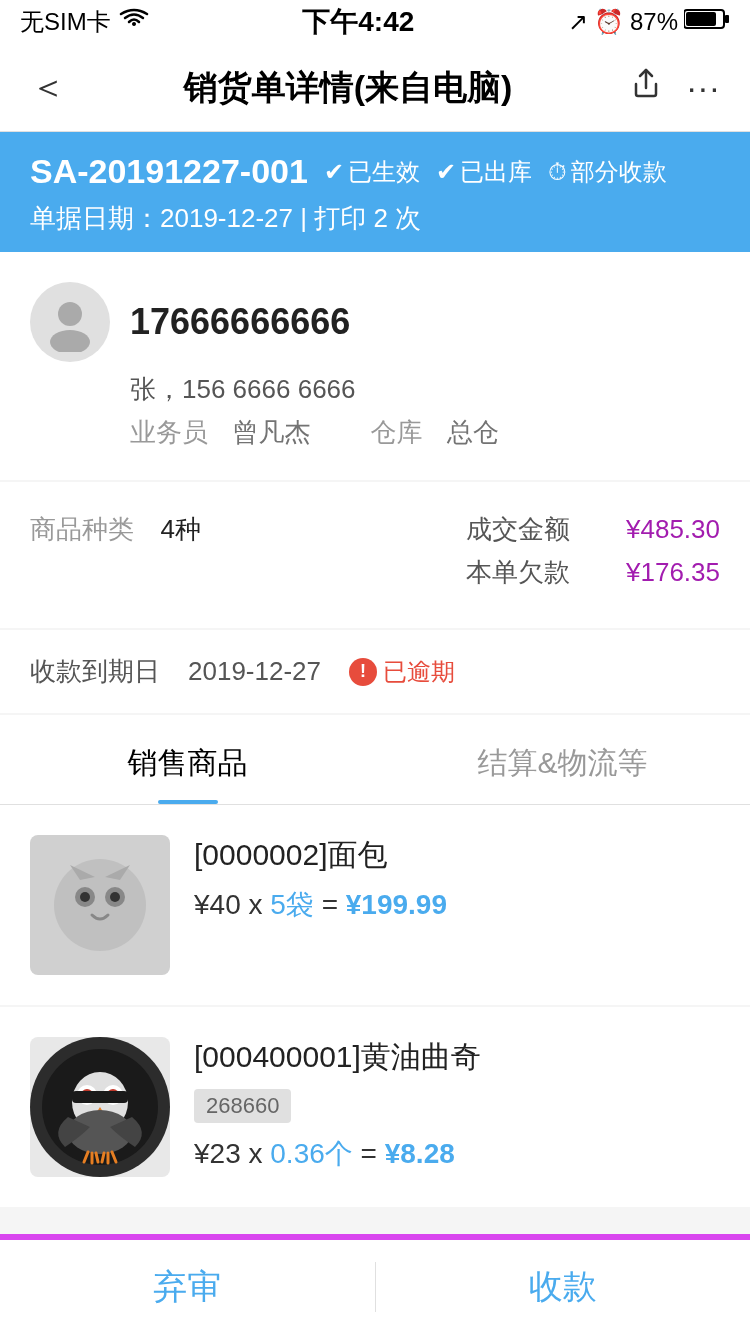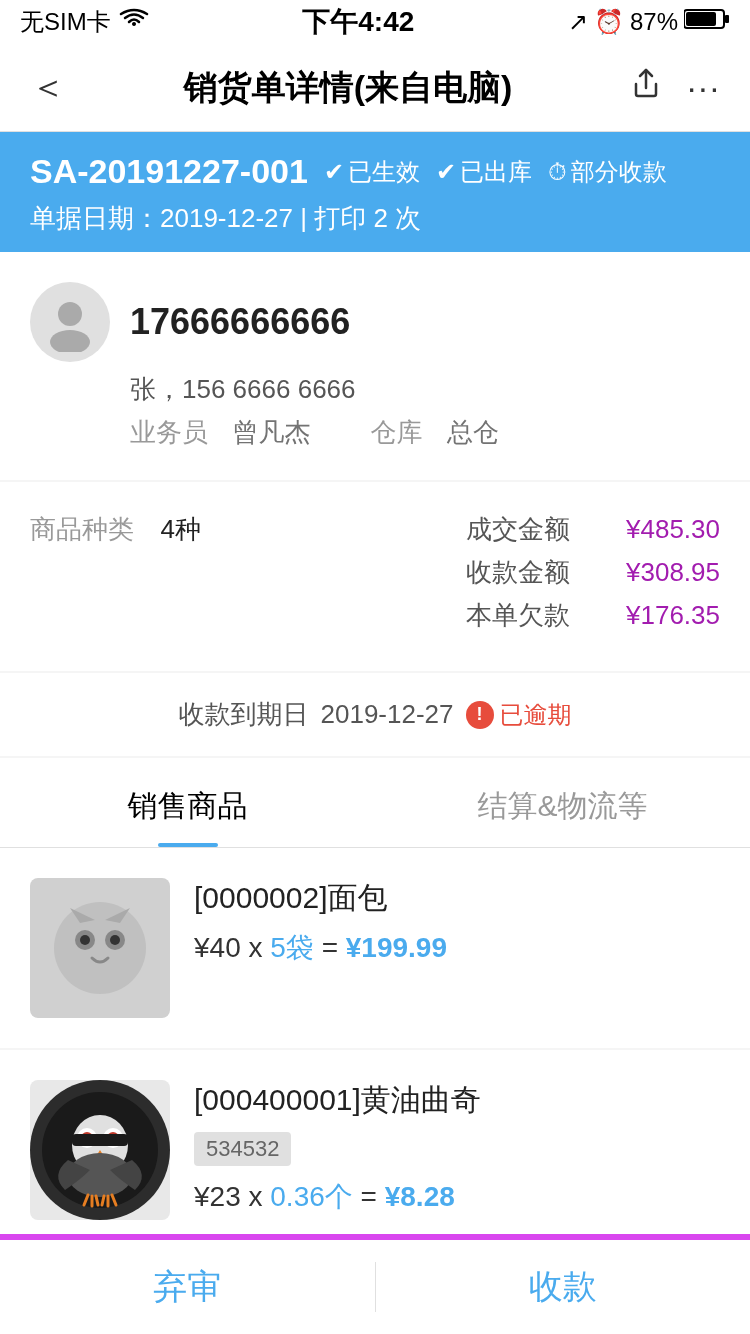--- a/index.html
+++ b/index.html
@@ -132,22 +132,21 @@
 
     
     .due-section {
       background: #fff;
       padding: 24px 30px;
       margin-bottom: 2px;
       font-size: 26px;
       color: #555;
       display: flex;
       align-items: center;
-      gap: 12px;
-      justify-content: center;
+      gap: 28px;
     }
     .overdue-badge {
       background: transparent;
       color: #e74c3c;
       font-size: 24px;
       display: flex;
       align-items: center;
       gap: 6px;
     }
     .overdue-icon {
@@ -364,24 +363,20 @@
     <span class="stats-left-label">商品种类</span>
     <span style="display:inline-block; width:12px;"></span>
     <span class="stats-left-value">4种</span>
   </div>
   <div class="stats-right">
     <div class="stat-row">
       <span class="stat-label">成交金额</span>
       <span class="stat-value">¥485.30</span>
     </div>
     <div class="stat-row">
-      <span class="stat-label">收款金额</span>
-      <span class="stat-value">¥308.95</span>
-    </div>
-    <div class="stat-row">
       <span class="stat-label">本单欠款</span>
       <span class="stat-value">¥176.35</span>
     </div>
   </div>
 </div>
 
 <div class="due-section">
   <span>收款到期日</span>
   <span>2019-12-27</span>
   <span class="overdue-badge">
@@ -449,21 +444,21 @@
 
           <path d="M92 70 Q110 85 95 100 Q80 90 70 80 Z" fill="#444"></path>
 
           <path d="M48 105 L44 115 M52 106 L52 116 M56 106 L58 115" stroke="#e67e22" stroke-width="3" stroke-linecap="round"></path>
           <path d="M72 105 L76 115 M68 106 L68 116 M64 106 L62 115" stroke="#e67e22" stroke-width="3" stroke-linecap="round"></path>
         </svg>
       </div>
     </div>
     <div class="product-details">
       <div class="product-name">[000400001]黄油曲奇</div>
-      <div class="product-batch">534532</div>
+      <div class="product-batch">268660</div>
       <div class="product-price">
         <span>¥23 x </span><span class="price-highlight">0.36个</span><span> = </span><span class="price-total">¥8.28</span>
       </div>
     </div>
   </div>
 
 </div>
 
 <div style="height:110px;"></div>
 

